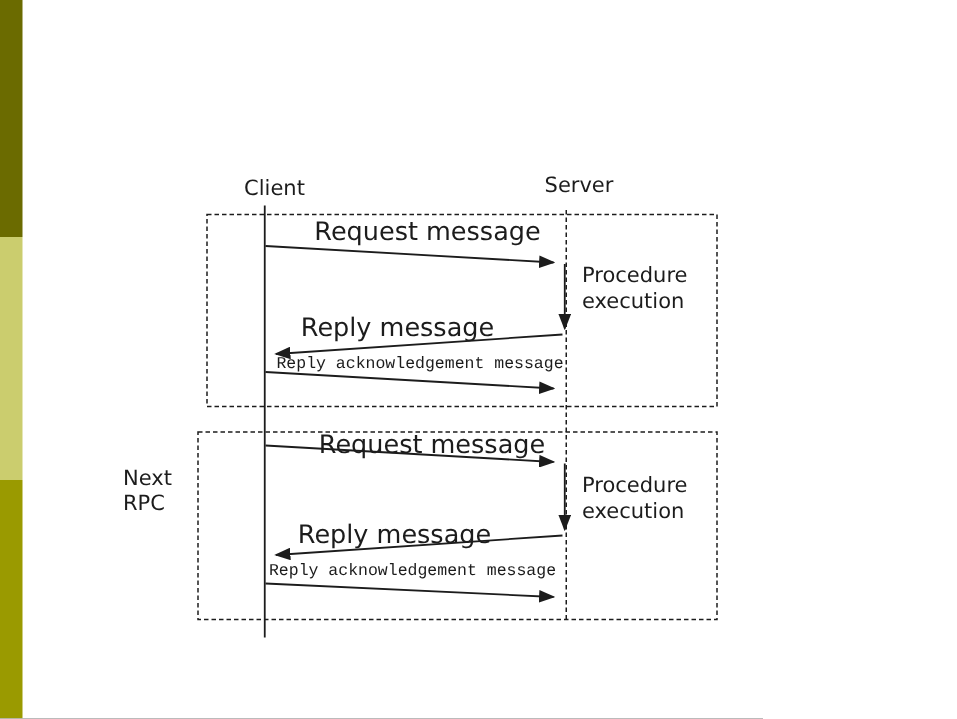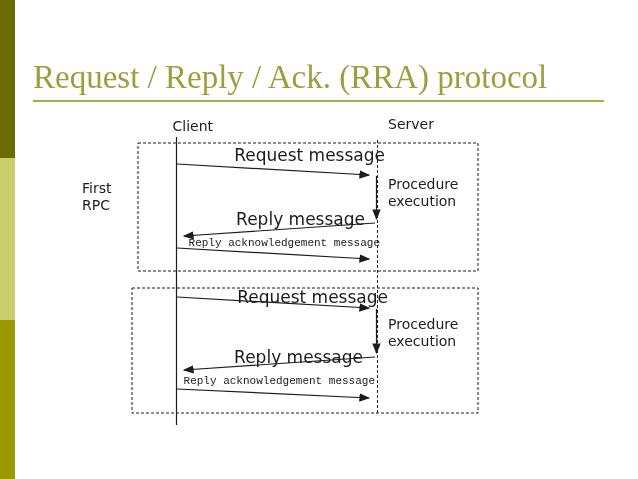--- a/index.html
+++ b/index.html
@@ -32,21 +32,21 @@
     border-bottom: 2px solid;
     padding-bottom: 4px;
   }
 
   .diagram-label {
     position: absolute;
     font-size: 14px;
     line-height: 16px;
     color: #1c1c1c;
   }
-  .centered { text-align: right; }
+  .centered { text-align: center; }
   .two-line { line-height: 17px; }
   .msg-label { font-size: 17px; }
   .ack-label { font-size: 11px; line-height: 13px; font-family: Liberation Mono, monospace; }
 
   #diagram-canvas {
     position: absolute;
     left: 0;
     top: 0;
   }
   #diagram-canvas .solid  { stroke: currentColor; stroke-width: 1.2; fill: none; }
@@ -55,21 +55,20 @@
 </style>
 </head>
 <body>
 
 <div id="slide">
 
   <div id="bar-top" class="bar" style="background-color: rgb(107, 107, 0);"></div>
   <div id="bar-middle" class="bar" style="background-color: rgb(203, 205, 110);"></div>
   <div id="bar-bottom" class="bar" style="background-color: rgb(154, 154, 0);"></div>
 
-  <div id="slide-title" style="color: rgb(158, 158, 63); border-bottom-color: rgb(170, 170, 79);">Request / Reply / Ack. (RRA) protocol</div>
 
   <svg id="diagram-canvas" width="638" height="479" viewBox="0 0 638 479" style="color: rgb(28, 28, 28);">
     <defs>
       <marker id="arrowhead" markerWidth="9" markerHeight="7" refX="8" refY="3.5" orient="auto">
         <path d="M0,0 L9,3.5 L0,7 z" fill="currentColor"></path>
       </marker>
     </defs>
 
     <rect class="dashed" x="138" y="143" width="340" height="128"></rect>
     <rect class="dashed" x="132" y="288" width="346" height="125"></rect>
@@ -82,26 +81,26 @@
     <path class="arrow" d="M375,223 L184,236" marker-end="url(#arrowhead)"></path>
     <path class="arrow" d="M177,248 L369,259" marker-end="url(#arrowhead)"></path>
 
     <path class="arrow" d="M177,297 L369,308" marker-end="url(#arrowhead)"></path>
     <path class="arrow" d="M376.5,309 L376.5,353" marker-end="url(#arrowhead)"></path>
     <path class="arrow" d="M375,357 L184,370" marker-end="url(#arrowhead)"></path>
     <path class="arrow" d="M177,389 L369,398" marker-end="url(#arrowhead)"></path>
   </svg>
 
   <div class="diagram-label centered" style="left:153px; top:118px; width:60px;">Client</div>
-  <div class="diagram-label centered" style="left:374px; top:116px; width:60px;">Server</div>
+  <div class="diagram-label centered" style="left:356px; top:116px; width:60px;">Server</div>
 
-  <div class="diagram-label two-line" style="left:82px; top:180px; width:46px;">First RPC</div>
   <div class="diagram-label msg-label centered" style="left:185px; top:147px; width:200px;">Request message</div>
   <div class="diagram-label two-line" style="left:388px; top:176px; width:96px;">Procedure execution</div>
   <div class="diagram-label msg-label centered" style="left:165px; top:211px; width:200px;">Reply message</div>
   <div class="diagram-label ack-label centered" style="left:180px; top:237px; width:200px;">Reply acknowledgement message</div>
 
+  <div class="diagram-label two-line" style="left:82px; top:311px; width:46px;">Next RPC</div>
   <div class="diagram-label msg-label centered" style="left:188px; top:289px; width:200px;">Request message</div>
   <div class="diagram-label two-line" style="left:388px; top:316px; width:96px;">Procedure execution</div>
   <div class="diagram-label msg-label centered" style="left:163px; top:349px; width:200px;">Reply message</div>
   <div class="diagram-label ack-label centered" style="left:175px; top:375px; width:200px;">Reply acknowledgement message</div>
 
 </div>
 
 </body></html>

